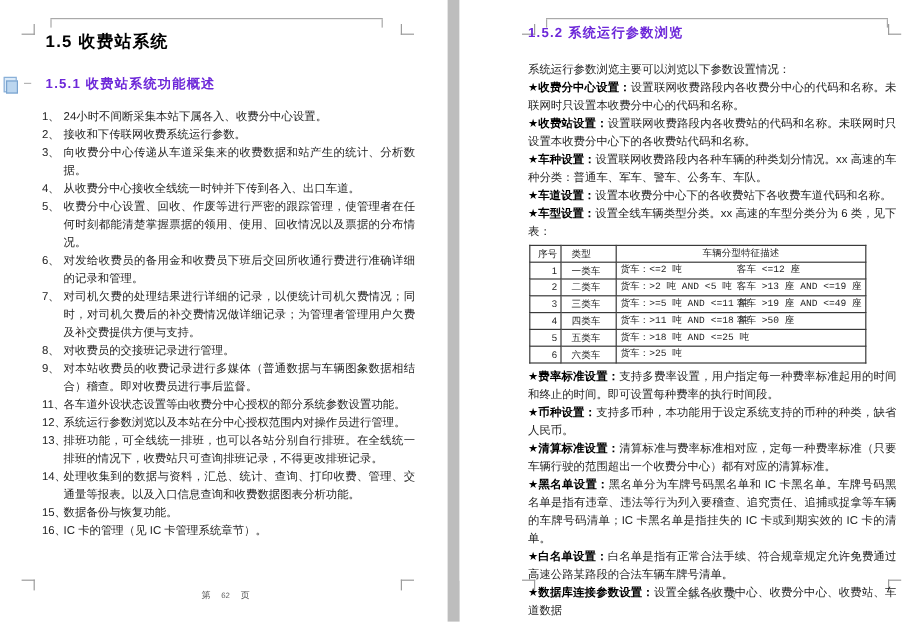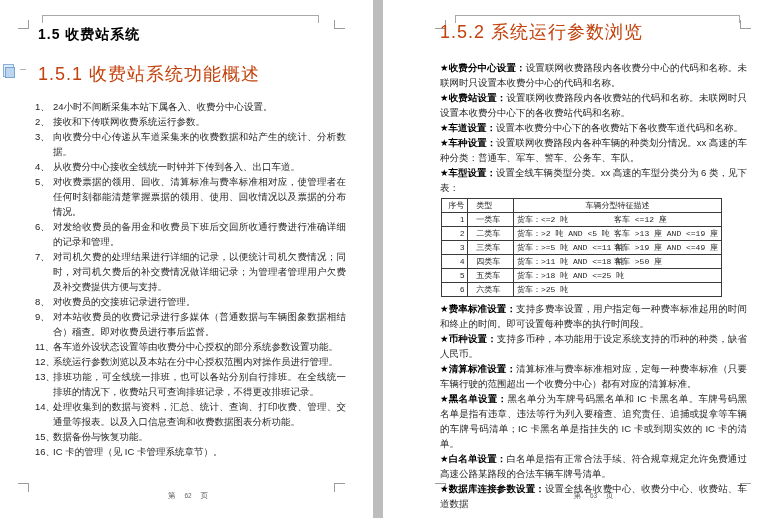--- a/index.html
+++ b/index.html
@@ -37,21 +37,21 @@
 
   
   .margin-icon{position:absolute;left:3px;top:64px;width:11px;height:13px;cursor:pointer;}
   .margin-icon .sheet{position:absolute;left:0;top:0;width:9px;height:11px;background:#dcebf9;border:1px solid #8ab0d8;}
   .margin-icon .sheet2{position:absolute;left:2px;top:3px;width:8px;height:9px;background:#bcd6ef;border:1px solid #7aa3cf;}
   .icon-dash{position:absolute;left:20px;top:69px;width:6px;height:2px;border-top:1px solid #b5b5b5;}
 
   
   .l-content{position:absolute;left:30px;top:26px;width:316px;}
   .h-sec{font-size:14px;font-weight:bold;color:#000;margin:0 0 18px 8px;letter-spacing:1px;}
-  .h-sub{font-size:18px;font-weight:normal;color:#c2410c;margin:0 0 13px 8px;letter-spacing:1px;}
+  .h-sub{font-size:11px;font-weight:bold;color:#6d28d9;margin:0 0 13px 8px;letter-spacing:1px;}
   .olist{font-size:9.5px;line-height:15px;}
   .oli{display:flex;}
   .oli-num{flex:none;width:23px;padding-left:5px;box-sizing:border-box;}
   .oli-text{flex:1;text-align:justify;}
 
   
   .r-content{position:absolute;left:57px;top:20px;width:307px;}
   .r-content .h-sub{margin:0 0 16px 0;}
   .para{font-size:9.5px;line-height:15px;text-align:justify;margin:0;}
   .para b{color:#000;}
@@ -112,21 +112,21 @@
             <span class="oli-text">向收费分中心传递从车道采集来的收费数据和站产生的统计、分析数据。</span>
           </div>
 
           <div class="oli">
             <span class="oli-num">4、</span>
             <span class="oli-text">从收费分中心接收全线统一时钟并下传到各入、出口车道。</span>
           </div>
 
           <div class="oli">
             <span class="oli-num">5、</span>
-            <span class="oli-text">对收费票据的领用、回收、清算标准与费率标准相对应，使管理者在任何时刻都能清楚掌握票据的领用、使用、回收情况以及票据的分布情况。</span>
+            <span class="oli-text">收费分中心设置、回收、作废等进行严密的跟踪管理，使管理者在任何时刻都能清楚掌握票据的领用、使用、回收情况以及票据的分布情况。</span>
           </div>
 
           <div class="oli">
             <span class="oli-num">6、</span>
             <span class="oli-text">对发给收费员的备用金和收费员下班后交回所收通行费进行准确详细的记录和管理。</span>
           </div>
 
           <div class="oli">
             <span class="oli-num">7、</span>
             <span class="oli-text">对司机欠费的处理结果进行详细的记录，以便统计司机欠费情况；同时，对司机欠费后的补交费情况做详细记录；为管理者管理用户欠费及补交费提供方便与支持。</span>
@@ -185,30 +185,31 @@
   <div class="page page-right">
     <div class="hdr-line"></div>
     <div class="crop tl"></div>
     <div class="crop tr"></div>
     <div class="crop bl"></div>
     <div class="crop br"></div>
 
     <div class="r-content">
       <div class="h-sub">1.5.2 系统运行参数浏览</div>
 
+      <p class="para">系统运行参数浏览主要可以浏览以下参数设置情况：</p>
 
       <div>
 
           <p class="para"><b>★收费分中心设置：</b><span>设置联网收费路段内各收费分中心的代码和名称。未联网时只设置本收费分中心的代码和名称。</span></p>
 
           <p class="para"><b>★收费站设置：</b><span>设置联网收费路段内各收费站的代码和名称。未联网时只设置本收费分中心下的各收费站代码和名称。</span></p>
 
+          <p class="para"><b>★车种设置：</b><span>设置联网收费路段内各种车辆的种类划分情况。xx 高速的车种分类：普通车、军车、警车、公务车、车队。</span></p>
+
           <p class="para"><b>★车道设置：</b><span>设置本收费分中心下的各收费站下各收费车道代码和名称。</span></p>
-
-          <p class="para"><b>★车种设置：</b><span>设置联网收费路段内各种车辆的种类划分情况。xx 高速的车种分类：普通车、军车、警车、公务车、车队。</span></p>
 
           <p class="para"><b>★车型设置：</b><span>设置全线车辆类型分类。xx 高速的车型分类分为 6 类，见下表：</span></p>
         </div>
 
       <table class="vtable">
         <thead>
           <tr>
             <th class="c-no">序号</th>
             <th class="c-type">类型</th>
             <th class="c-desc">车辆分型特征描述</th>

